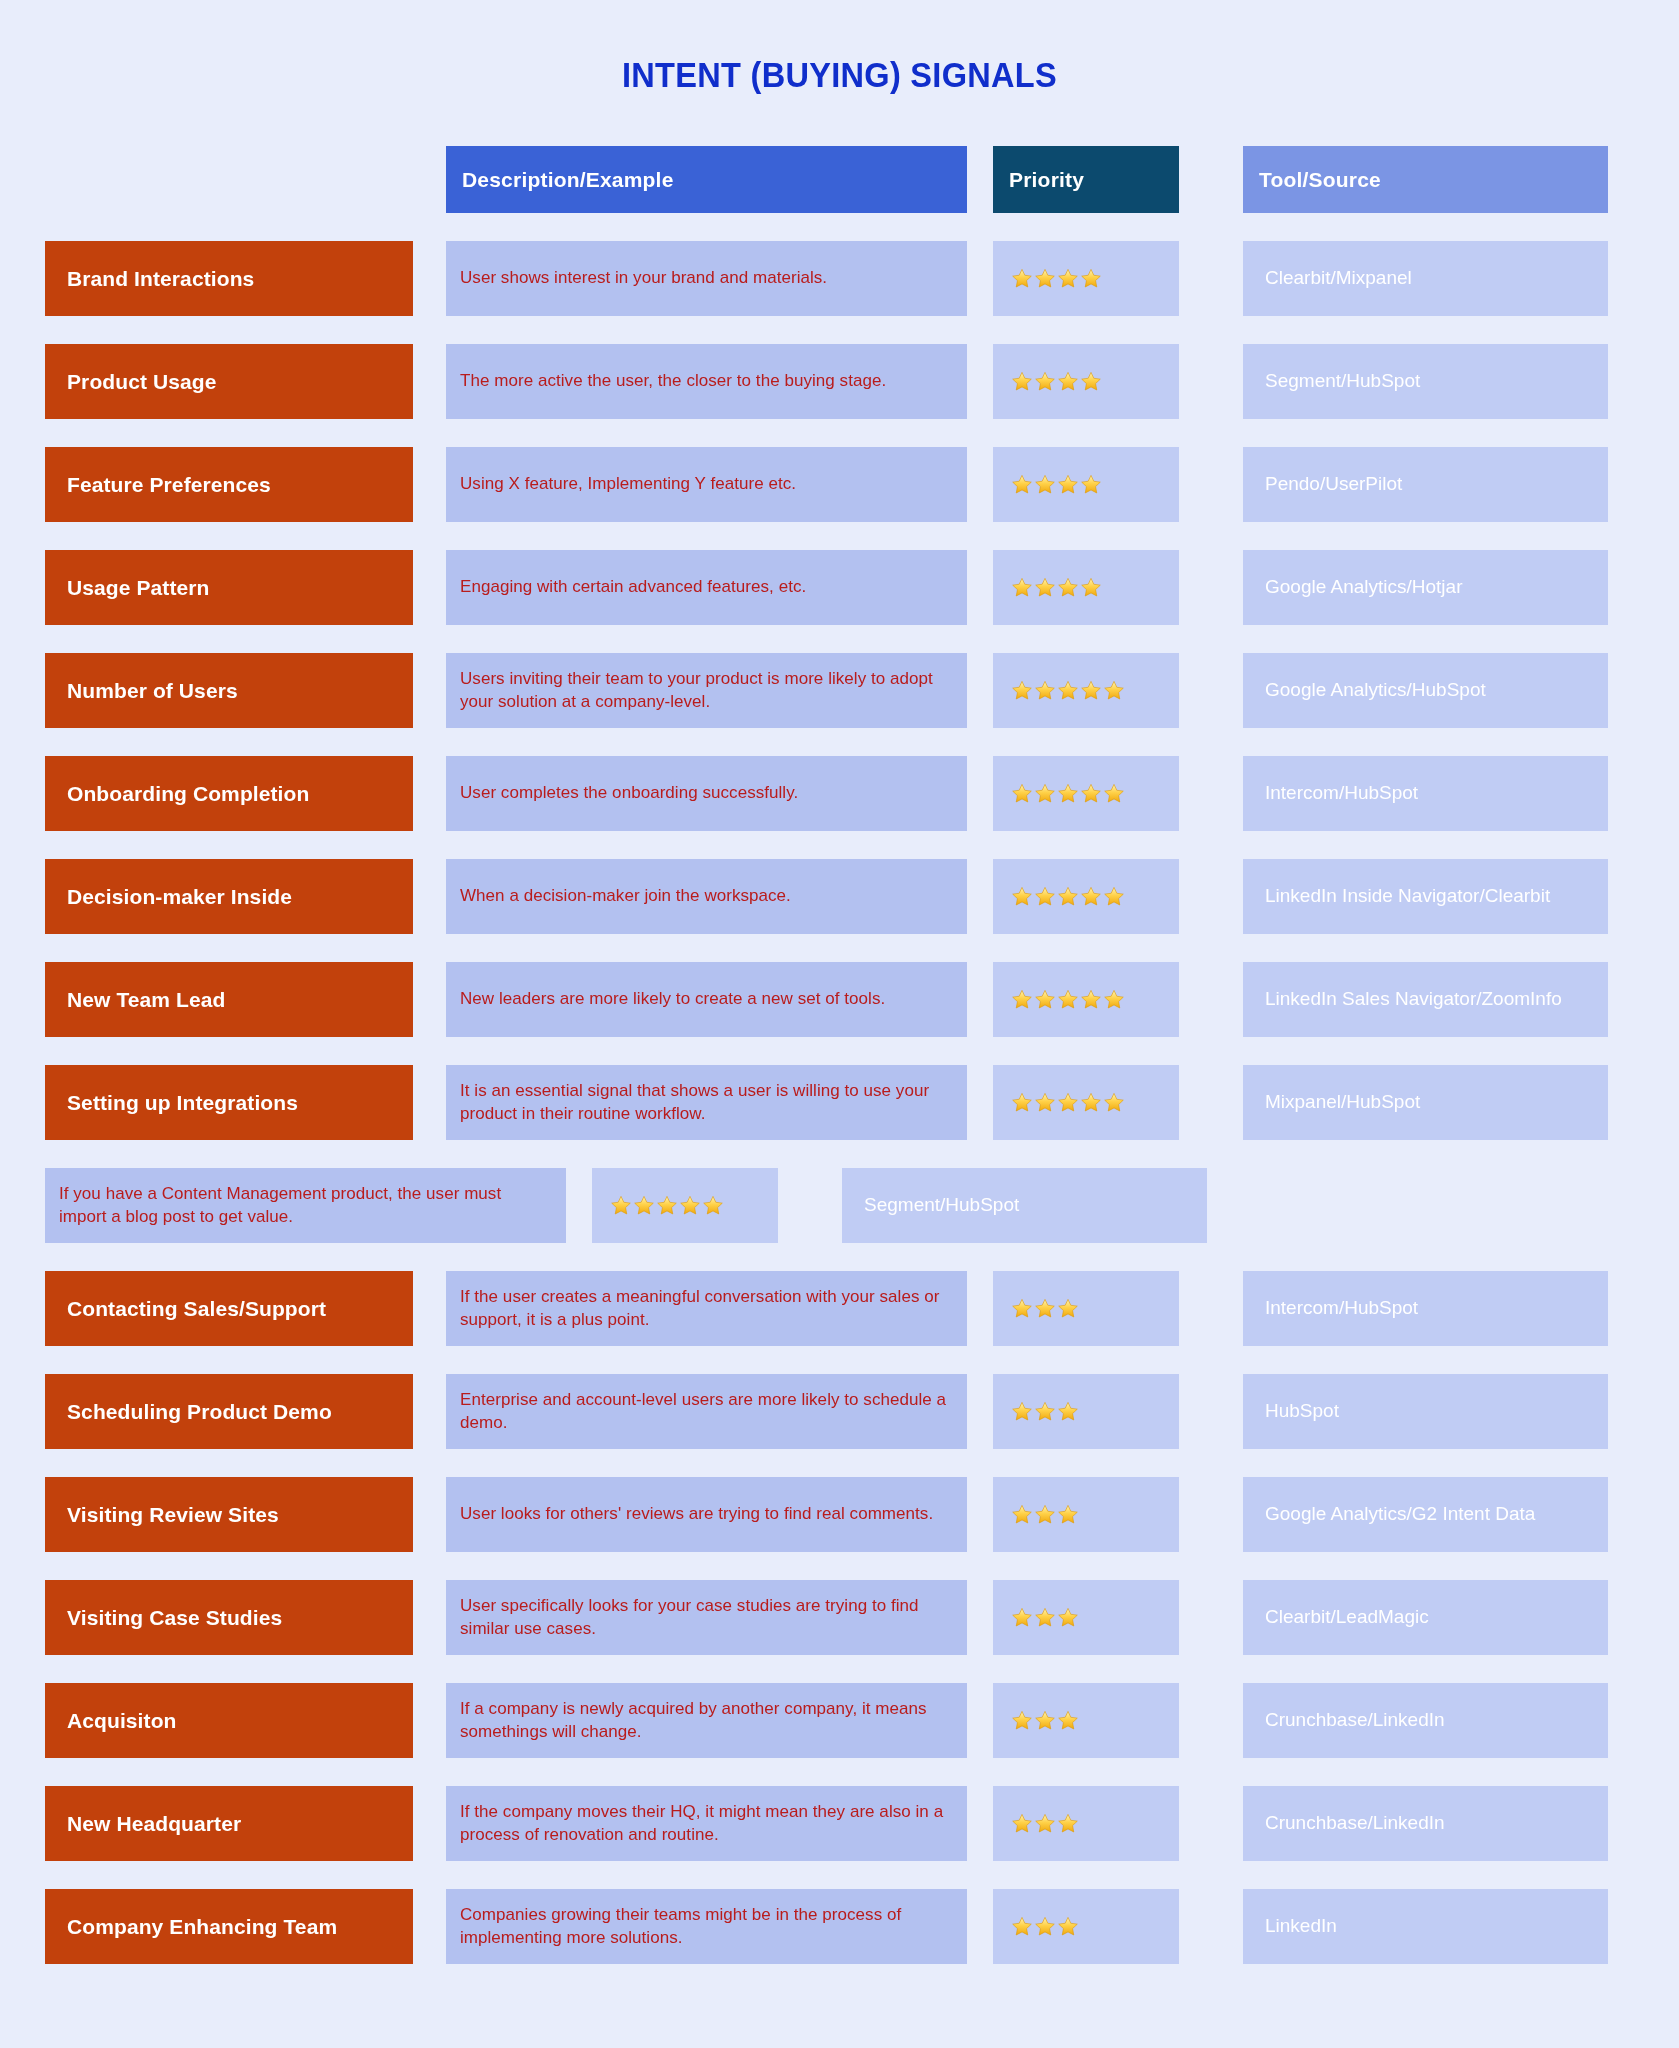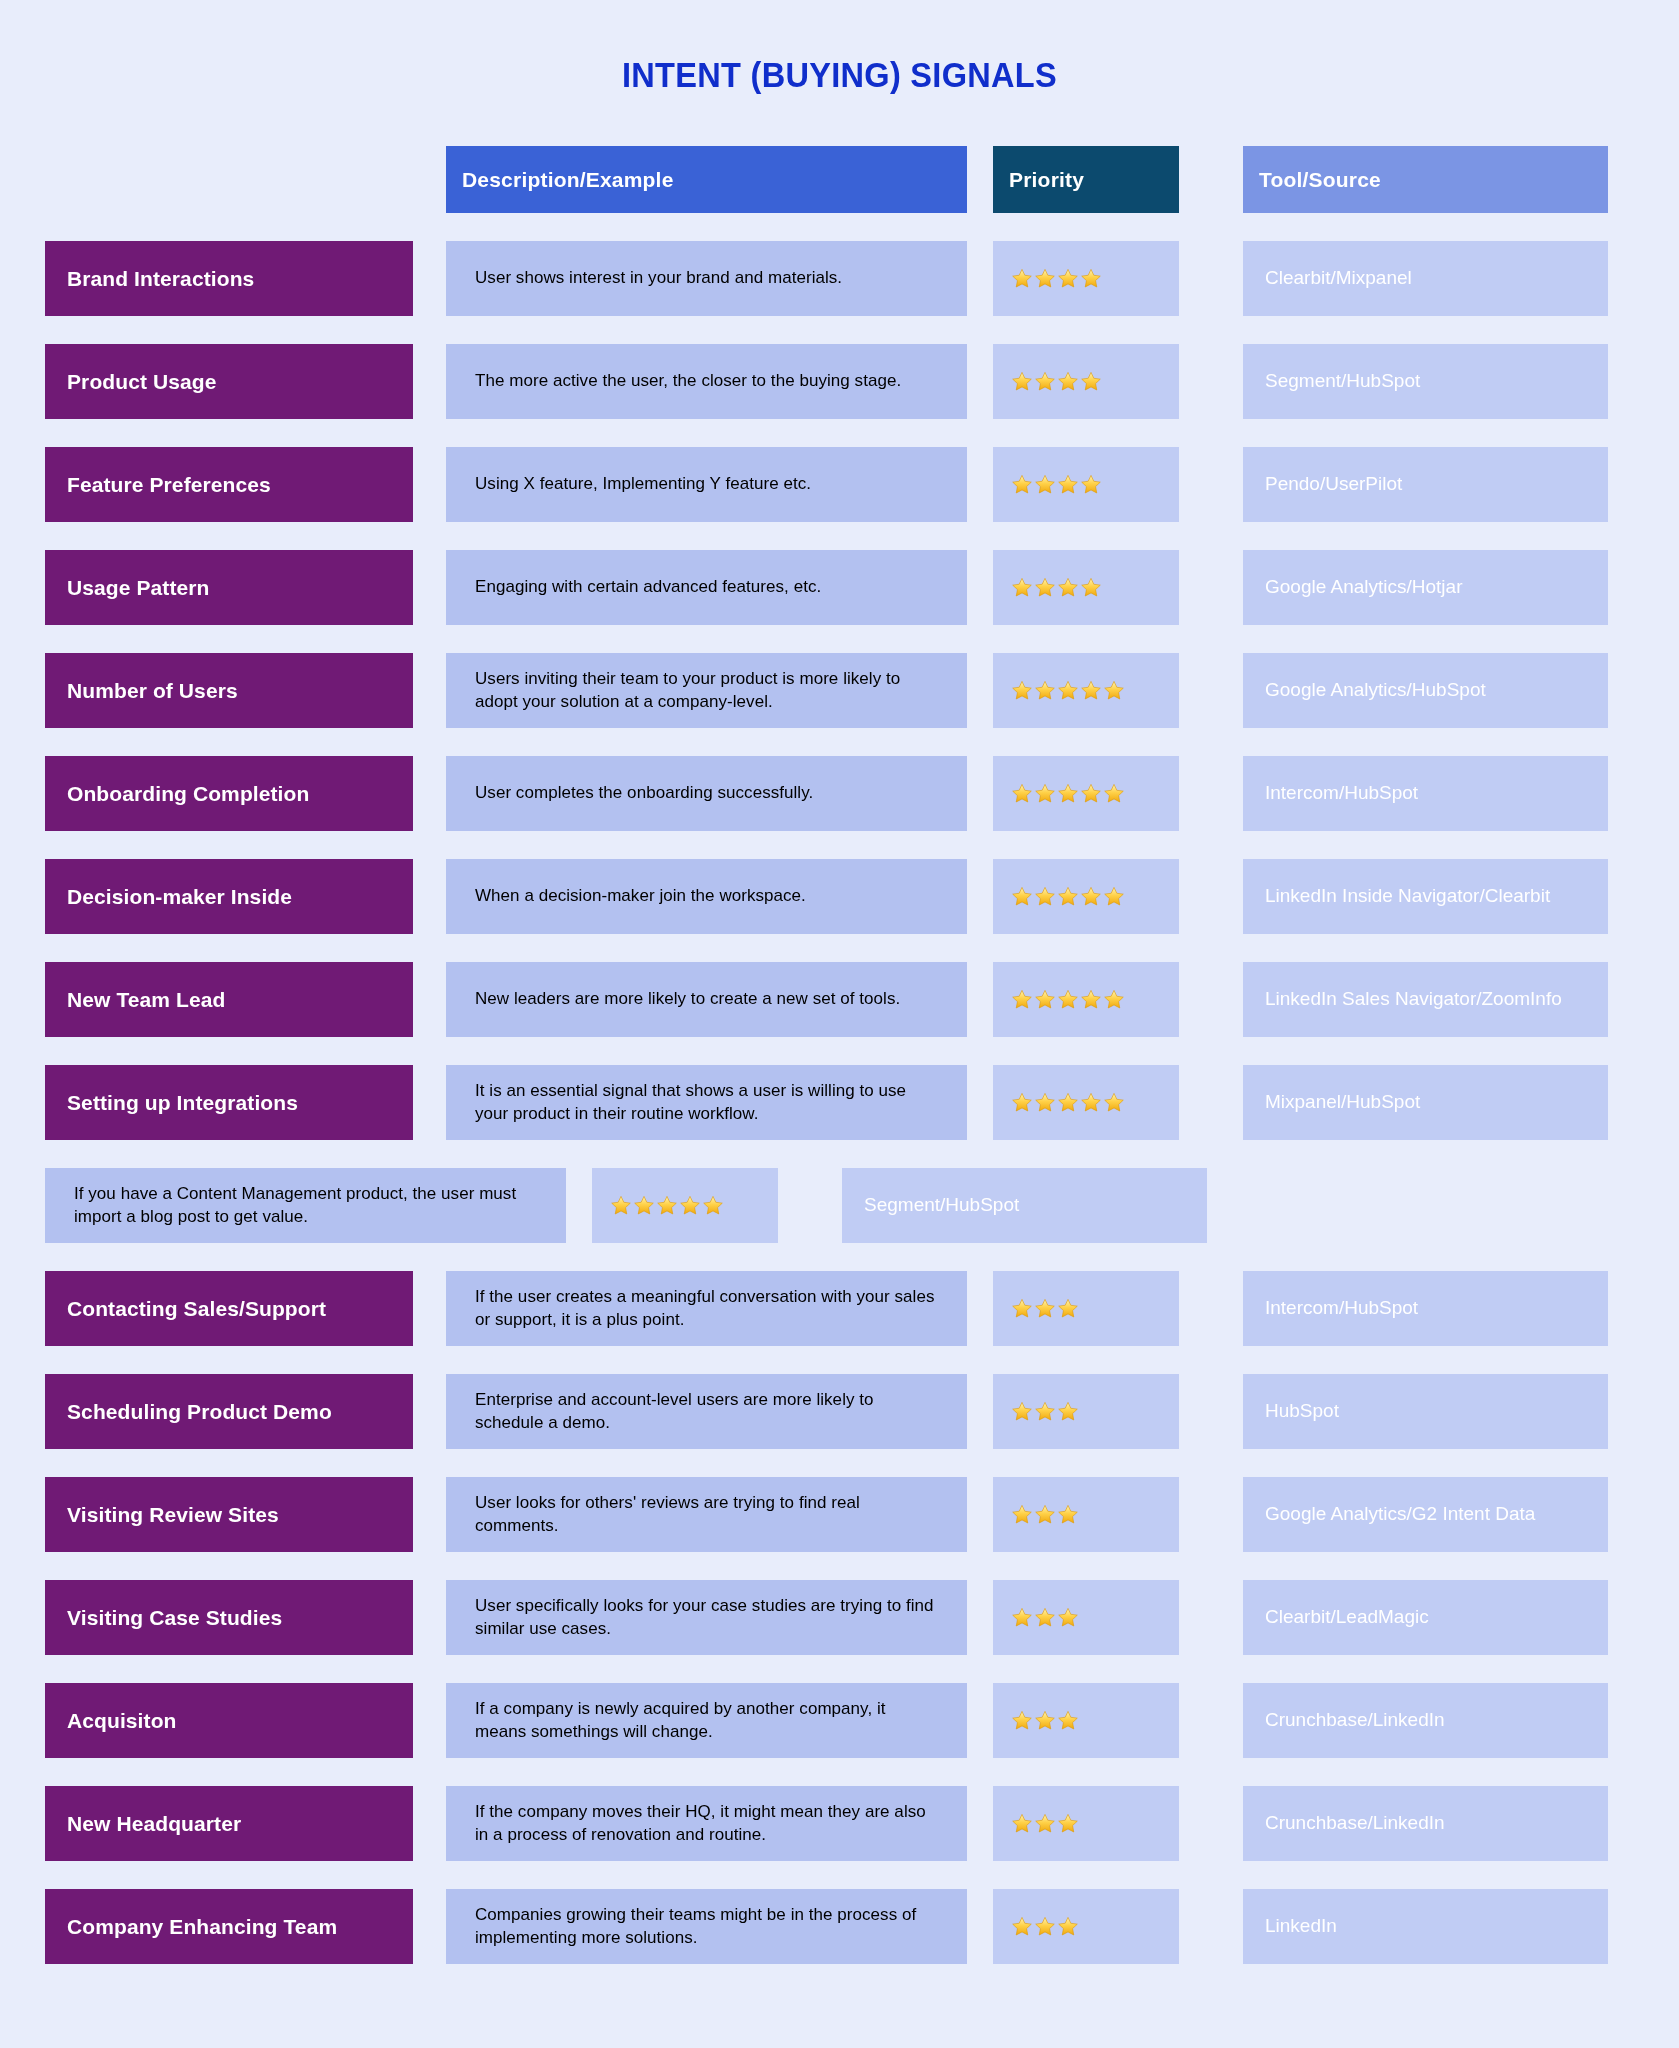--- a/index.html
+++ b/index.html
@@ -75,34 +75,34 @@
     letter-spacing: 0.2px;
   }
   .header .c-desc.filled { background: #3a62d6; }
   .header .c-prio.filled { background: #0c4a6e; }
   .header .c-tool.filled { background: #7b95e4; }
 
   
   .row.data { min-height: 75px; }
 
   .row.data .c-label {
-    background: #701a75;
+    background: #c2410c;
     color: #ffffff;
     font-size: 21px;
     font-weight: bold;
     padding: 8px 22px;
     letter-spacing: 0.1px;
   }
 
   .row.data .c-desc {
     background: #b3c1f0;
-    color: #000000;
+    color: #b91c1c;
     font-size: 17px;
     line-height: 1.35;
-    padding: 0 29px;
+    padding: 0 14px;
     letter-spacing: 0.05px;
   }
 
   .row.data .c-prio {
     background: #c0ccf4;
     padding: 0 18px;
   }
 
   .row.data .c-tool {
     background: #c0ccf4;

